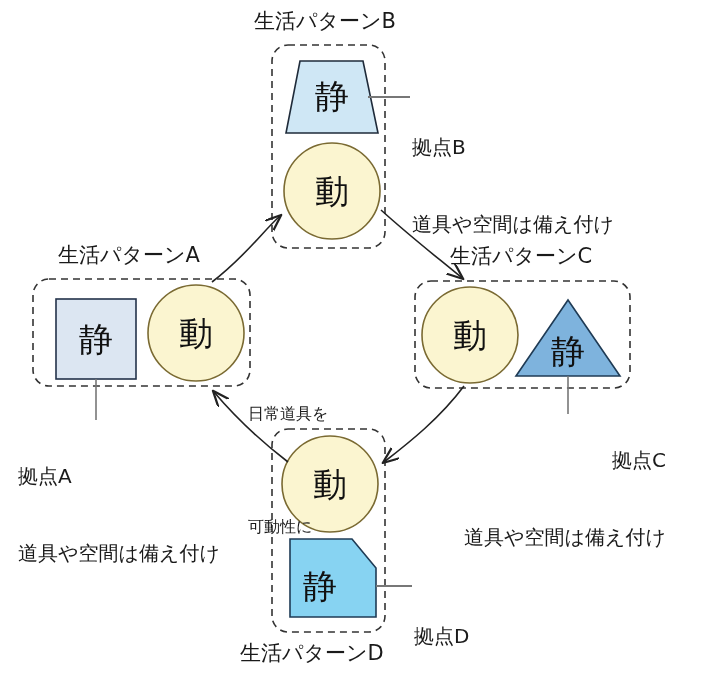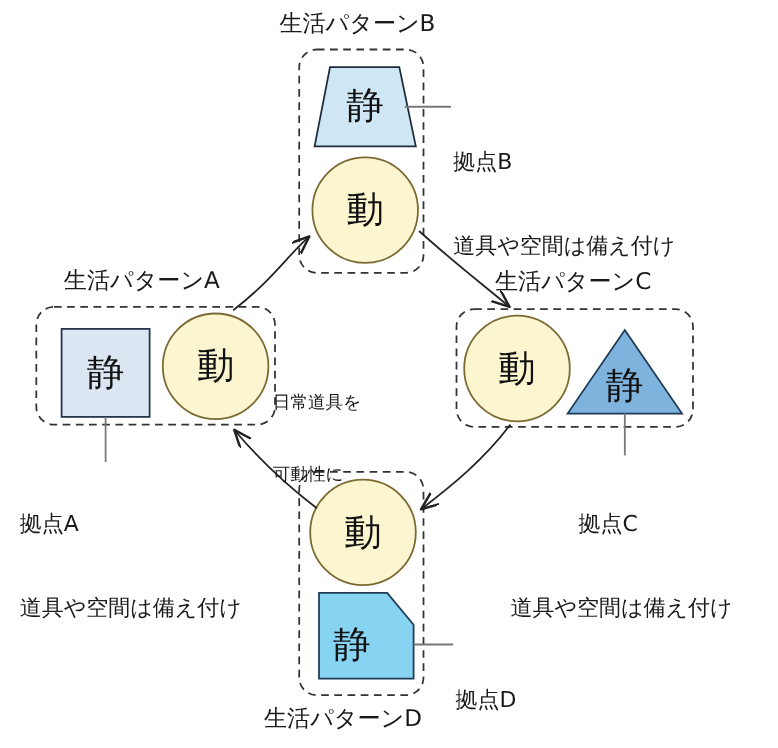--- a/index.html
+++ b/index.html
@@ -37,21 +37,21 @@
   }
   .callout {
     font-size: 20px;
   }
   .callout .callout-title { display: block; }
   .callout .callout-sub { display: block; font-family: Liberation Mono, monospace; }
   .note {
     font-size: 16px;
     line-height: 1.35;
   }
-  .note span { display: block; }
+  .note span { display: block; margin-top: 48px; }
   .glyph {
     position: absolute;
     font-size: 34px;
     color: #111111;
     white-space: pre;
     line-height: 1;
   }
 </style>
 </head>
 <body>
@@ -124,21 +124,21 @@
   <div class="lbl callout" style="left:412px; top:81px;">
     <span class="callout-title">拠点B</span>
     <span class="callout-sub">道具や空間は備え付け</span>
   </div>
 
   <div class="lbl callout" style="left:18px; top:410px;">
     <span class="callout-title">拠点A</span>
     <span class="callout-sub">道具や空間は備え付け</span>
   </div>
 
-  <div class="lbl callout" style="left:464px; top:410px; text-align:left;">
+  <div class="lbl callout" style="left:464px; top:394px; text-align:right;">
     <span class="callout-title" style="margin-left:62px;">拠点C</span>
     <span class="callout-sub">道具や空間は備え付け</span>
   </div>
 
   <div class="lbl callout" style="left:414px; top:570px;">
     <span class="callout-title">拠点D</span>
     
   </div>
 
   <div class="lbl note" style="left:248px; top:312px;">

